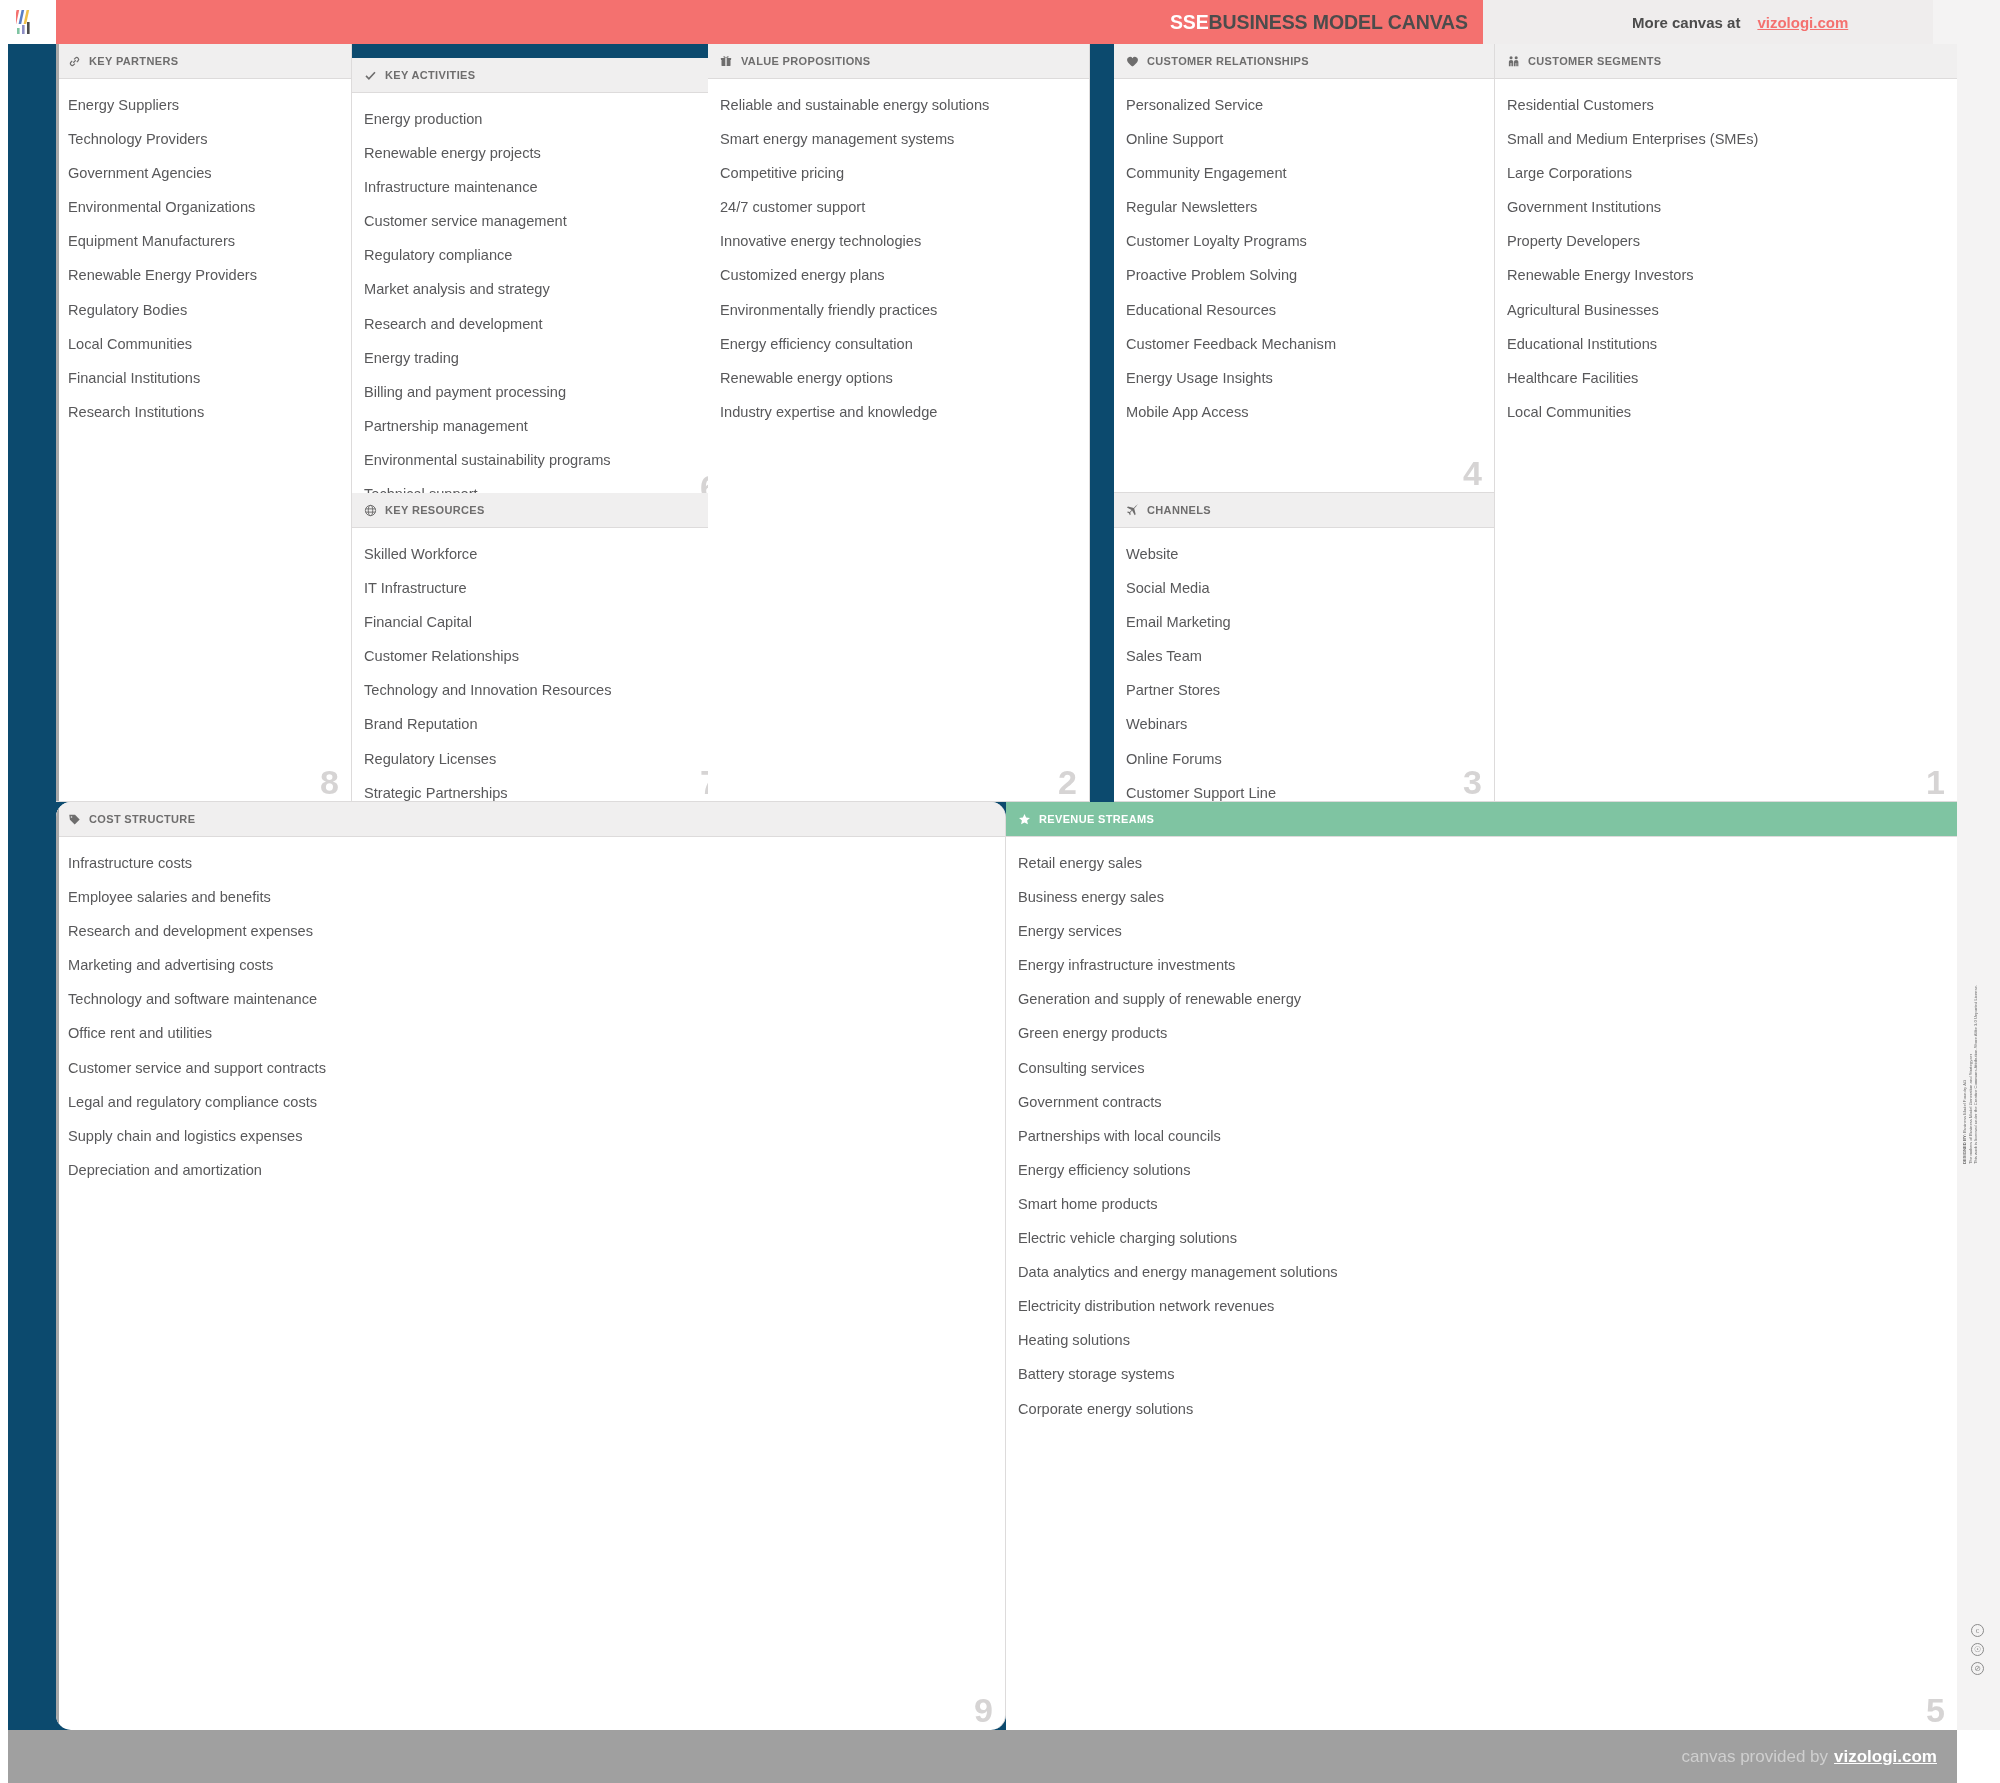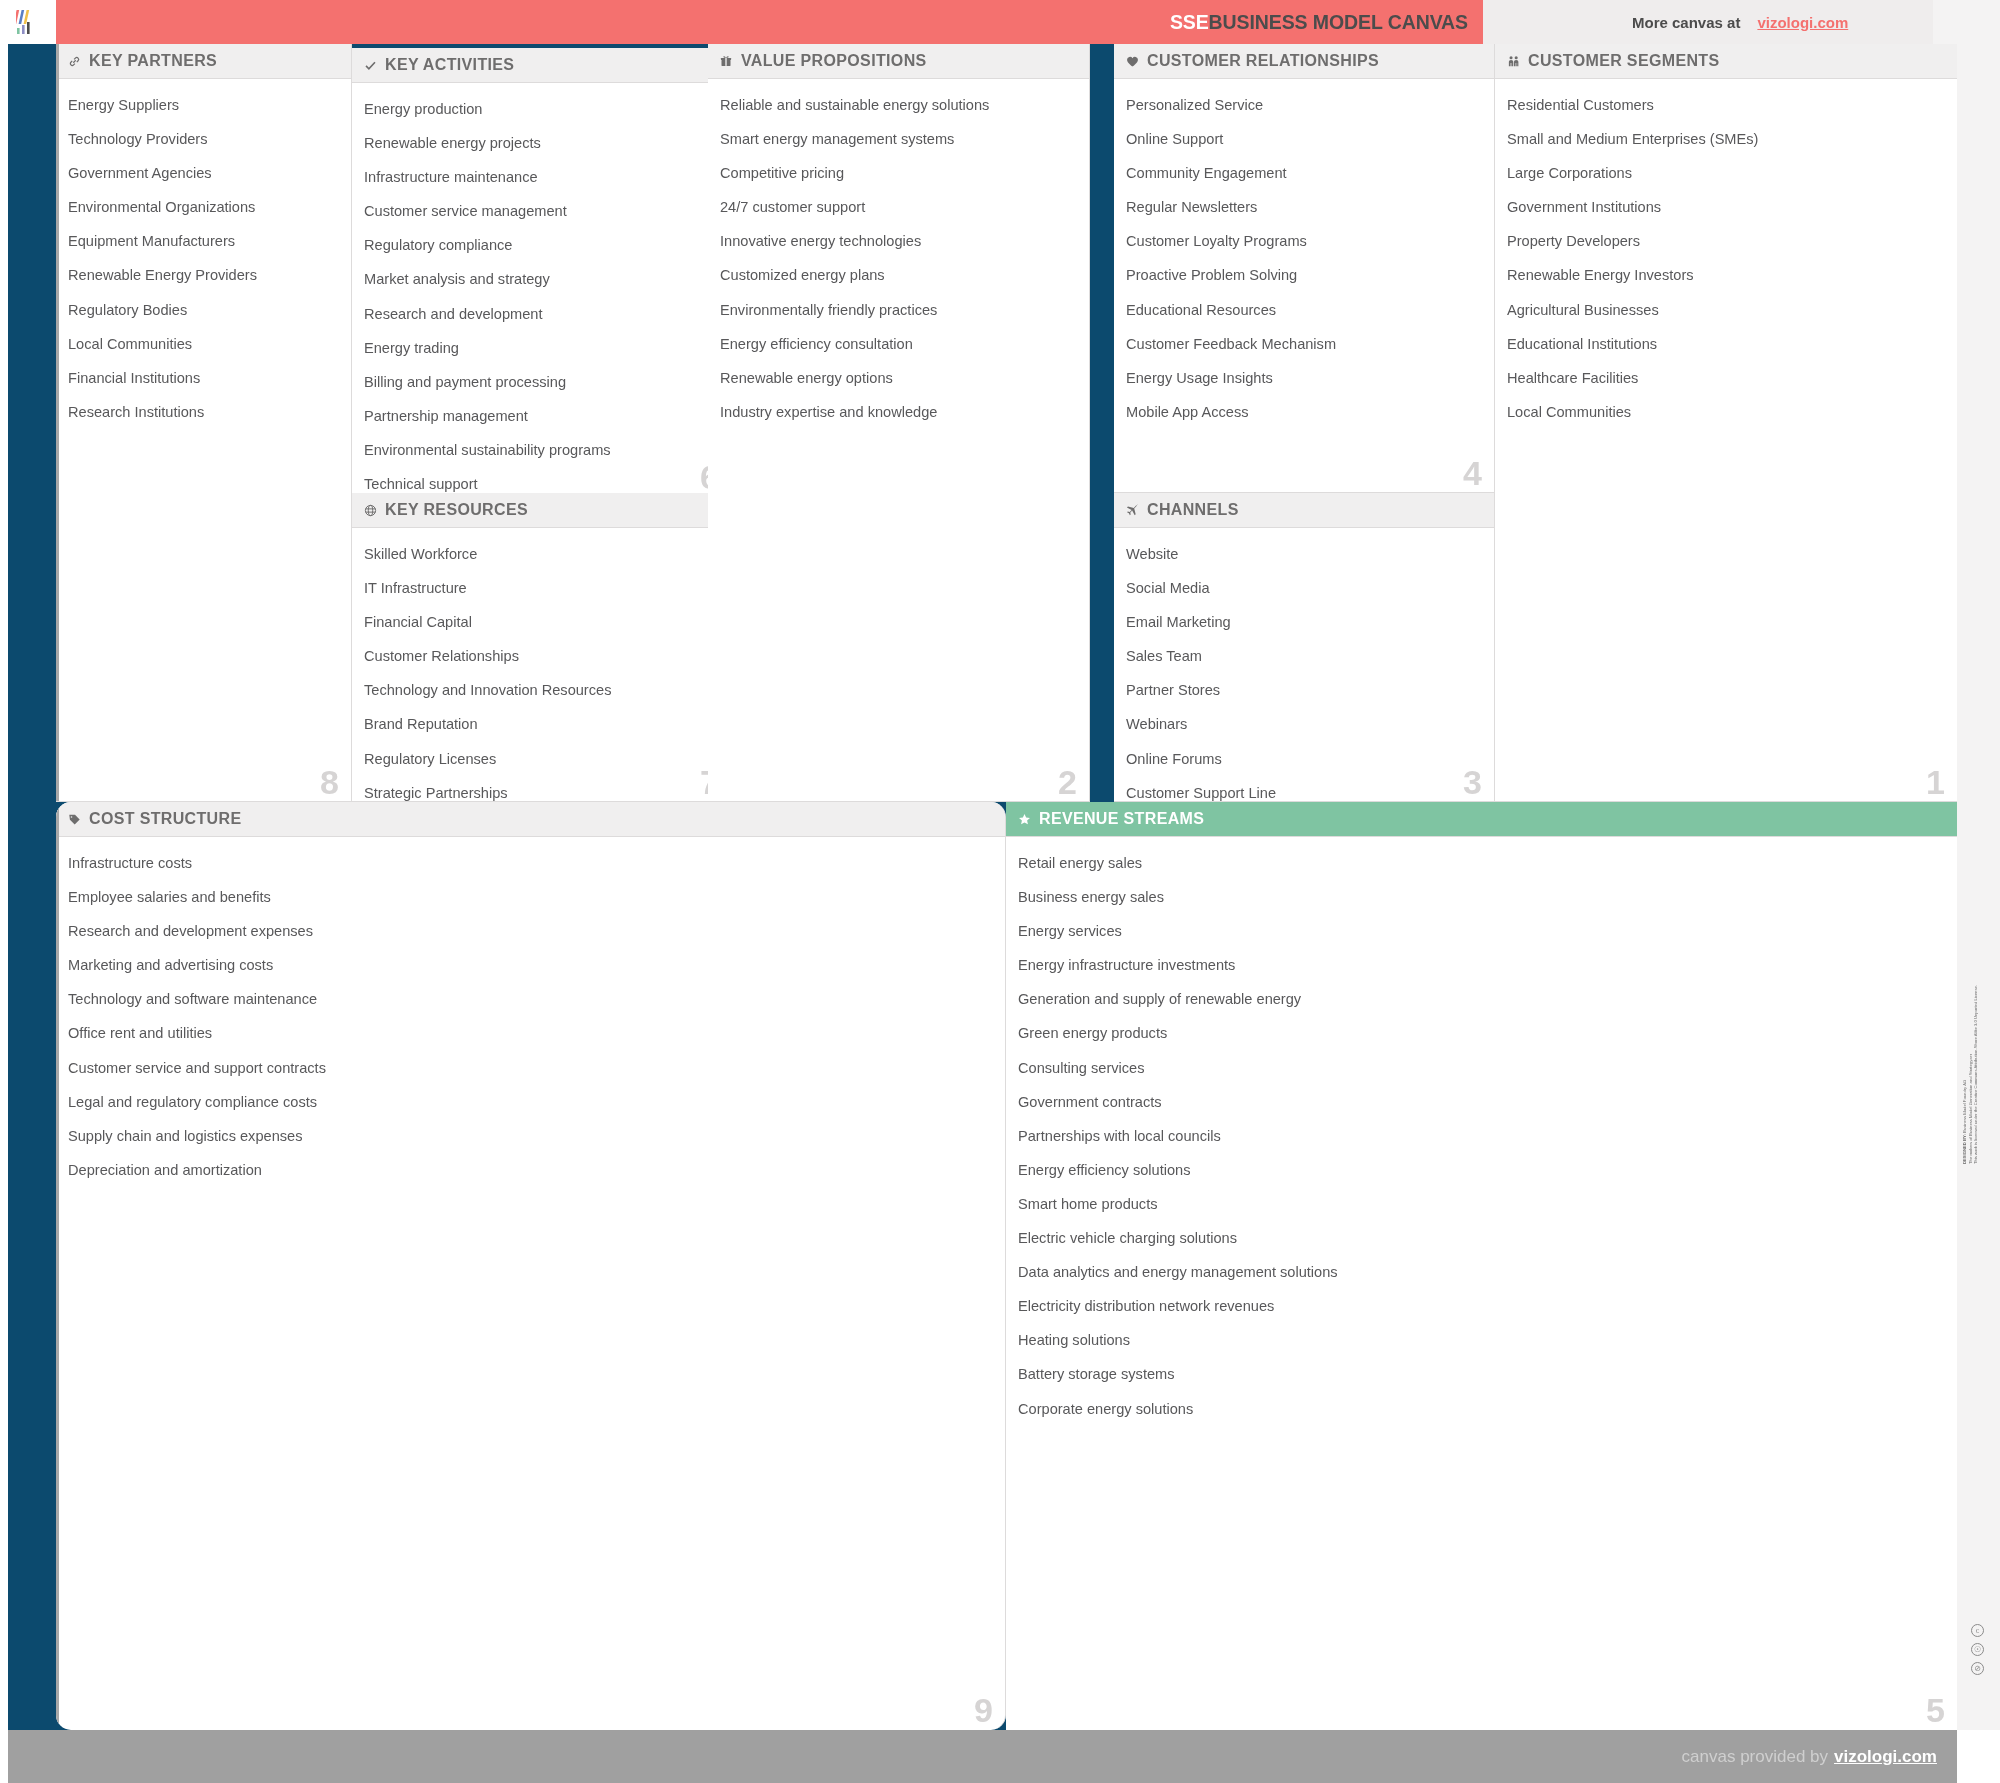--- a/index.html
+++ b/index.html
@@ -79,21 +79,21 @@
     gap: 8px;
   }
   .cell-head.green { background: #7fc4a2; }
   .cell-head .ico {
     display: inline-flex; align-items: center; justify-content: center;
     width: 14px; height: 14px; color: #6e6d6d;
     flex: 0 0 auto;
   }
   .cell-head.green .ico { color: #ffffff; }
   .cell-head .htitle {
-    font-size: 16px; font-weight: bold;
+    font-size: 11px; font-weight: bold;
     letter-spacing: 0.35px;
     color: #6e6d6d;
     white-space: nowrap;
   }
   .cell-head.green .htitle { color: #ffffff; }
 
   .cell-body {
     padding: 19px 14px 0 12px;
     position: relative;
   }
@@ -215,21 +215,21 @@
             <div class="item">Renewable Energy Providers</div>
             <div class="item">Regulatory Bodies</div>
             <div class="item">Local Communities</div>
             <div class="item">Financial Institutions</div>
             <div class="item">Research Institutions</div>
           </div>
         <div class="corner-num">8</div>
       </div>
     </div>
 
-    <div class="cell" style="left:296px;top:4px;width:380px;height:449px;">
+    <div class="cell" style="left:296px;top:14px;width:380px;height:449px;">
       <div class="cell-head">
         <span class="ico">
           <svg width="13" height="13" viewBox="0 0 16 16" fill="none" stroke="currentColor" stroke-width="2">
             <path d="M2.5 8.5 6 12 13.5 4"></path>
           </svg>
         </span>
         <span class="htitle">KEY ACTIVITIES</span>
       </div>
       <div class="cell-body" style="height:413px;">
         <div>

